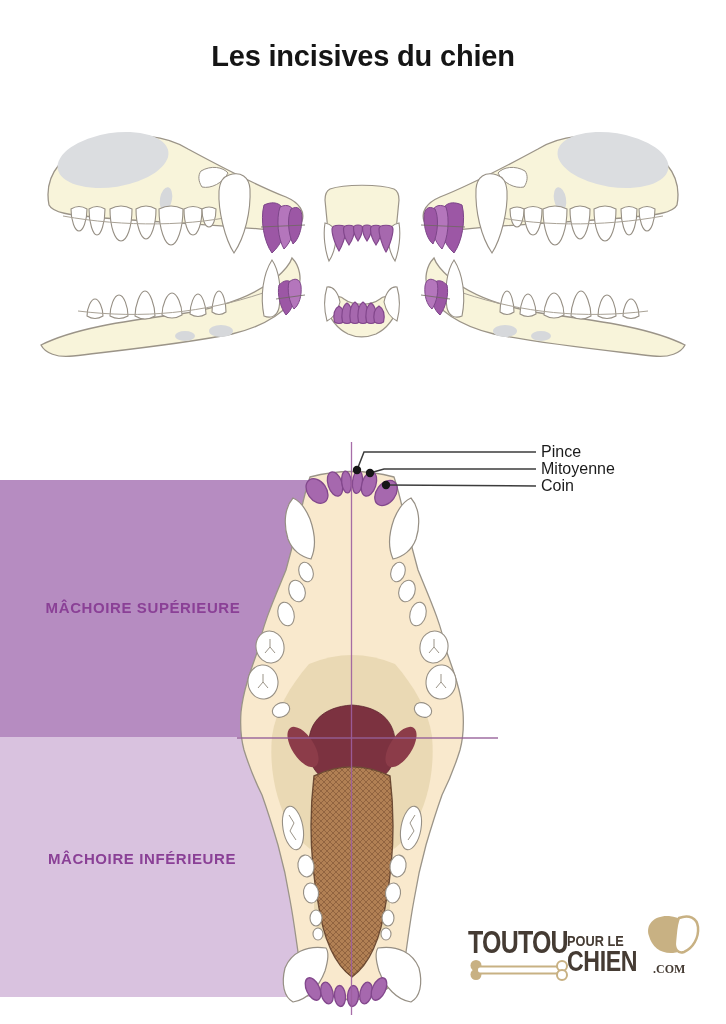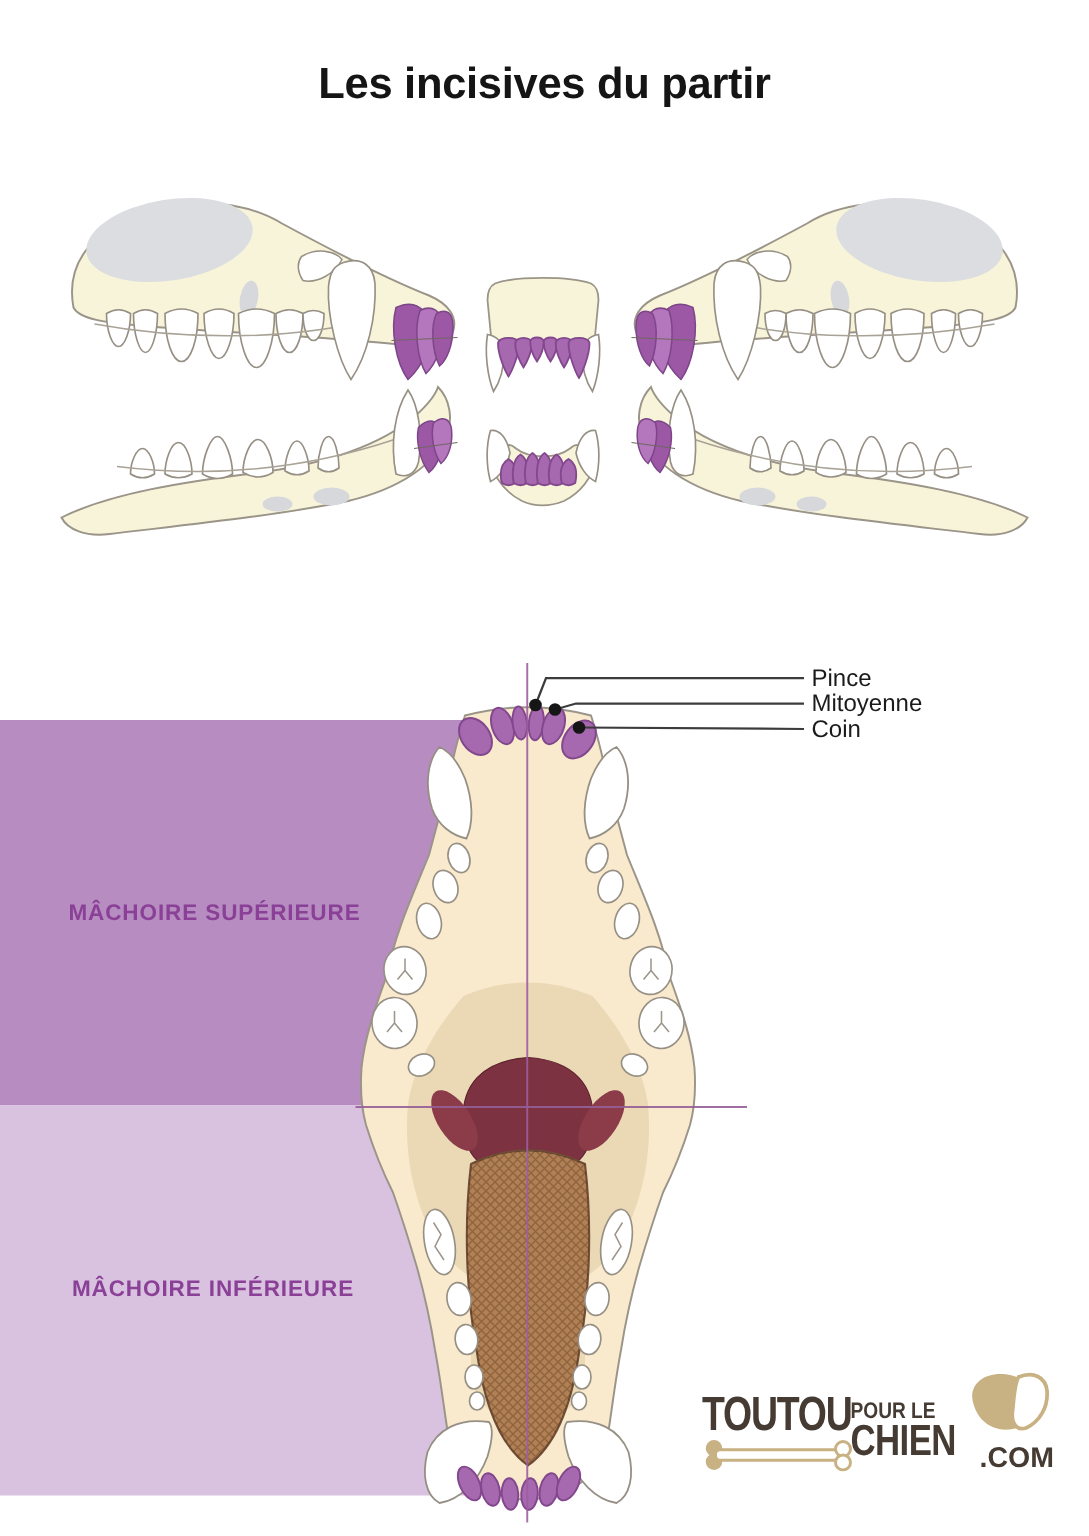--- a/index.html
+++ b/index.html
@@ -12,30 +12,30 @@
   .band-label{font-size:15px;font-weight:700;letter-spacing:.6px;}
   .callout-label{font-size:16px;fill:#1b1b1b;}
   .logo{position:absolute;left:462px;top:910px;width:258px;height:104px;color:#453b33;}
   .logo .abs{position:absolute;white-space:nowrap;line-height:1;}
   .lg-top{left:6px;top:16px;font-size:32px;font-weight:800;letter-spacing:-1px;
           transform:scaleX(.78);transform-origin:left top;}
   .lg-mid{left:105px;top:23px;font-size:15px;font-weight:800;letter-spacing:0;
           transform:scaleX(.85);transform-origin:left top;}
   .lg-bot{left:105px;top:37px;font-size:29px;font-weight:800;letter-spacing:-.5px;
           transform:scaleX(.80);transform-origin:left top;}
-  .lg-com{left:191px;top:53px;font-size:19px;font-weight:800;}
+  .lg-com{left:191px;top:53px;font-size:12px;font-weight:800;font-family:Liberation Serif, serif;}
   .lg-credit{left:0;top:78px;width:240px;text-align:right;font-style:italic;
              font-size:15px;font-weight:600;color:#1d1d1d;}
 </style>
 </head>
 <body>
 
 <div class="canvas">
 
-  <h1 class="title">Les incisives du partir</h1>
+  <h1 class="title">Les incisives du chien</h1>
 
   <svg style="left:0;top:110px" width="726" height="255" viewBox="0 0 726 255">
     <defs>
       <g id="skull-side">
 
         <path d="M16,92 C10,60 32,38 66,28 C102,18 134,23 155,36 C192,56 230,75 253,84 C267,90 272,99 269,108 C265,118 256,122 245,118 C200,112 100,108 60,104 C38,102 20,100 16,92 Z" fill="#f8f4da" stroke="#9b9488" stroke-width="1.3"></path>
         <ellipse cx="80" cy="47" rx="56" ry="27" transform="rotate(-9 80 47)" fill="#dbdde0"></ellipse>
         <ellipse cx="133" cy="86" rx="6" ry="12" transform="rotate(10 133 86)" fill="#d6d8db"></ellipse>
 
         <g fill="#ffffff" stroke="#968f84" stroke-width="1.1">

